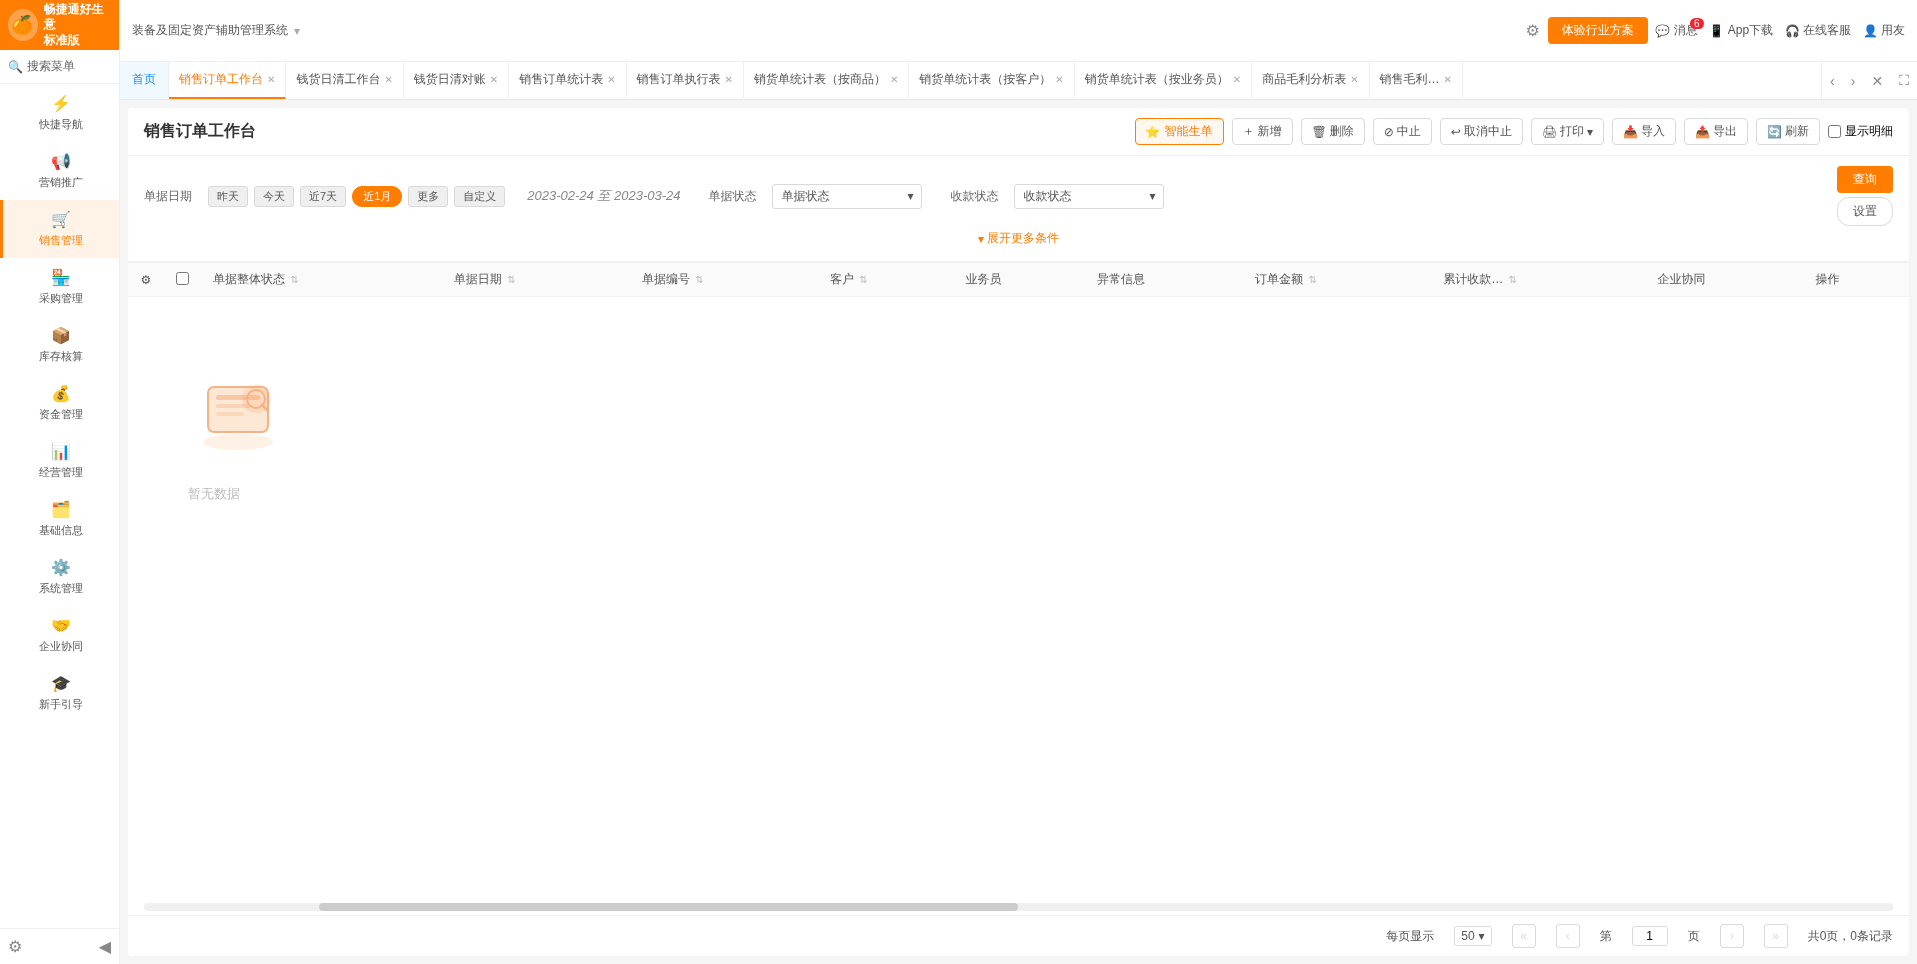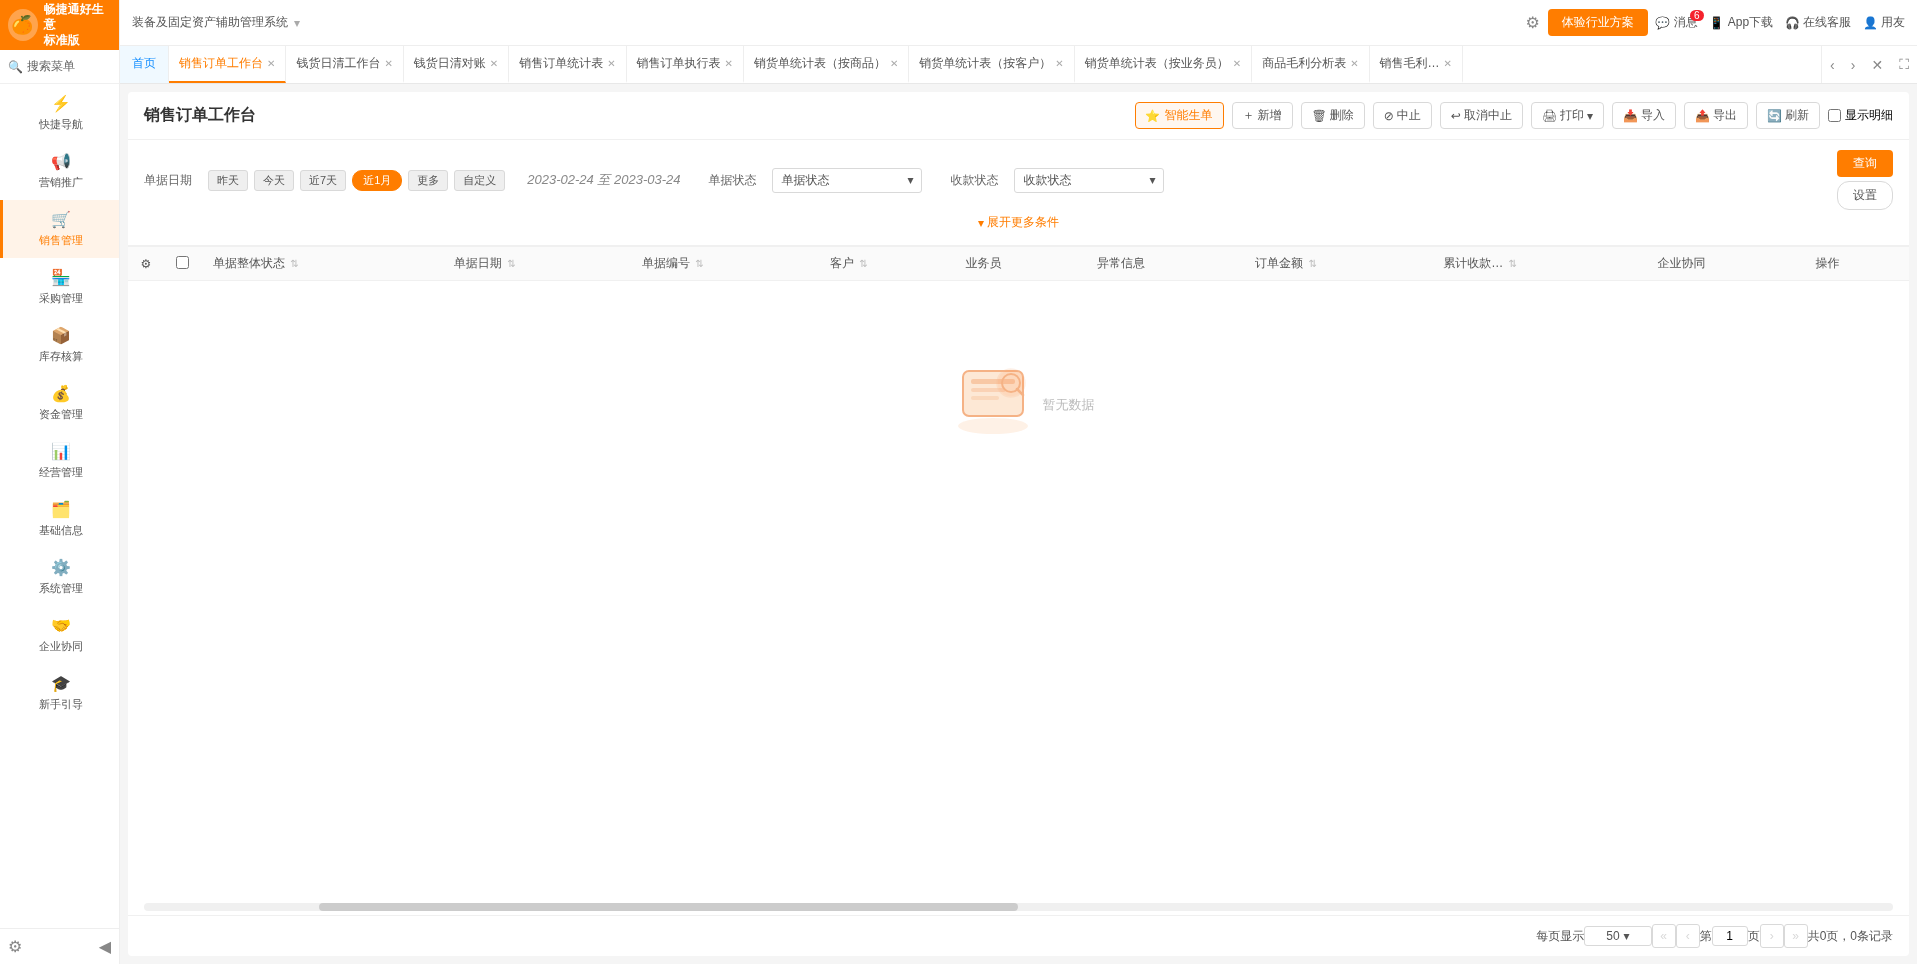--- a/index.html
+++ b/index.html
@@ -14,21 +14,21 @@
     .sidebar-nav-item { display: flex; flex-direction: column; align-items: center; padding: 10px 4px; cursor: pointer; color: #555; gap: 4px; border-left: 3px solid transparent; }
     .sidebar-nav-item.active { background: #fff3e8; color: #ff7d00; border-left: 3px solid #ff7d00; }
     .sidebar-nav-icon { font-size: 16px; }
     .sidebar-nav-label { font-size: 11px; text-align: center; }
     .sidebar-bottom { margin-top: auto; border-top: 1px solid #eee; padding: 8px; display: flex; justify-content: space-between; }
 
     
     .main { flex: 1; display: flex; flex-direction: column; overflow: hidden; }
 
     
-    .topbar { height: 46px; background: #fff; border-bottom: 1px solid #eee; display: flex; align-items: center; padding: 0 12px; gap: 8px; }
+    .topbar { height: 62px; background: #fff; border-bottom: 1px solid #eee; display: flex; align-items: center; padding: 0 12px; gap: 8px; }
     .topbar-title { flex: 1; font-size: 13px; color: #333; display: flex; align-items: center; gap: 6px; }
     .topbar-title-text { color: #555; }
     .topbar-arrow { color: #aaa; }
     .topbar-gear { color: #888; font-size: 16px; cursor: pointer; }
     .topbar-btn-orange { background: #ff7d00; color: #fff; border: none; padding: 5px 14px; border-radius: 4px; cursor: pointer; font-size: 12px; }
     .topbar-right { display: flex; align-items: center; gap: 12px; color: #555; font-size: 12px; }
     .topbar-badge { position: relative; }
     .badge-dot { position: absolute; top: -4px; right: -6px; background: #f5222d; color: #fff; border-radius: 8px; font-size: 10px; padding: 0 3px; min-width: 14px; text-align: center; }
     .topbar-right-item { cursor: pointer; display: flex; align-items: center; gap: 3px; }
 
@@ -84,26 +84,26 @@
     
     .table-wrap { flex: 1; overflow: auto; border-top: 1px solid #f0f0f0; }
     table { width: 100%; border-collapse: collapse; }
     thead tr { background: #fafafa; }
     th { padding: 8px 12px; text-align: left; color: #555; font-weight: normal; border-bottom: 1px solid #f0f0f0; white-space: nowrap; font-size: 12px; }
     th .sort-icon { color: #bbb; font-size: 10px; margin-left: 2px; }
     .th-gear { width: 36px; text-align: center; }
     .th-check { width: 36px; text-align: center; }
 
     
-    .empty-state { flex: 1; display: flex; flex-direction: row; align-items: center; justify-content: center; padding: 60px; }
+    .empty-state { flex: 1; display: flex; flex-direction: column; align-items: flex-start; justify-content: center; padding: 60px; }
     .empty-text { color: #bbb; font-size: 13px; }
 
     
-    .pagination { padding: 8px 16px; border-top: 1px solid #f0f0f0; display: flex; align-items: center; justify-content: flex-end; gap: 0; color: #555; }
-    .page-size-select { border: 1px solid #d9d9d9; border-radius: 3px; padding: 2px 21px; display: flex; align-items: center; gap: 4px; cursor: pointer; }
+    .pagination { padding: 8px 16px; border-top: 1px solid #f0f0f0; display: flex; align-items: center; justify-content: flex-end; gap: 20px; color: #555; }
+    .page-size-select { border: 1px solid #d9d9d9; border-radius: 3px; padding: 2px 6px; display: flex; align-items: center; gap: 4px; cursor: pointer; }
     .page-btn { width: 24px; height: 24px; border: 1px solid #d9d9d9; border-radius: 3px; display: flex; align-items: center; justify-content: center; cursor: pointer; color: #555; }
     .page-btn.disabled { color: #d9d9d9; cursor: not-allowed; }
     .page-input { border: 1px solid #d9d9d9; border-radius: 3px; width: 36px; text-align: center; padding: 2px; }
 
     
     .scrollbar-track { height: 8px; background: #f0f0f0; border-radius: 4px; margin: 4px 16px; position: relative; }
     .scrollbar-thumb { height: 8px; background: #ccc; border-radius: 4px; width: 40%; position: absolute; left: 10%; }
   </style>
 </head>
 <body>

